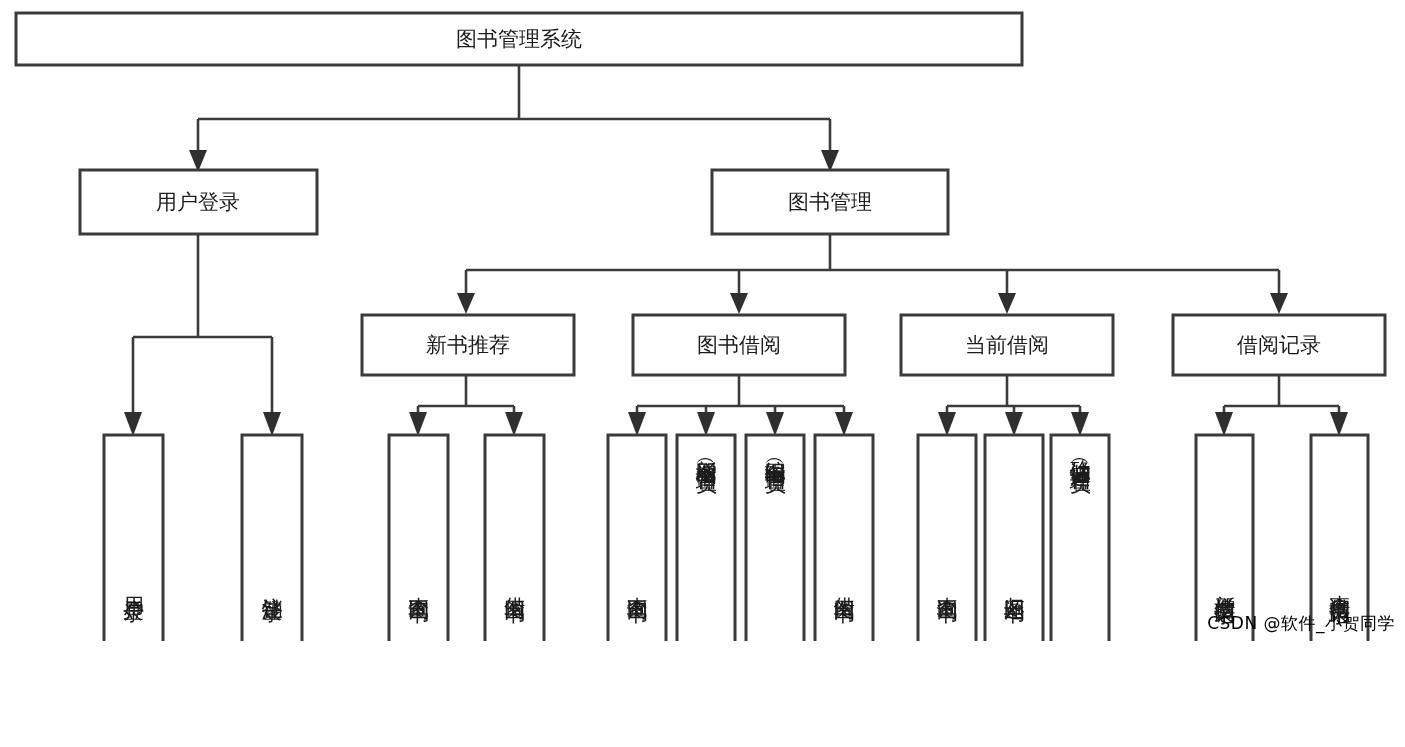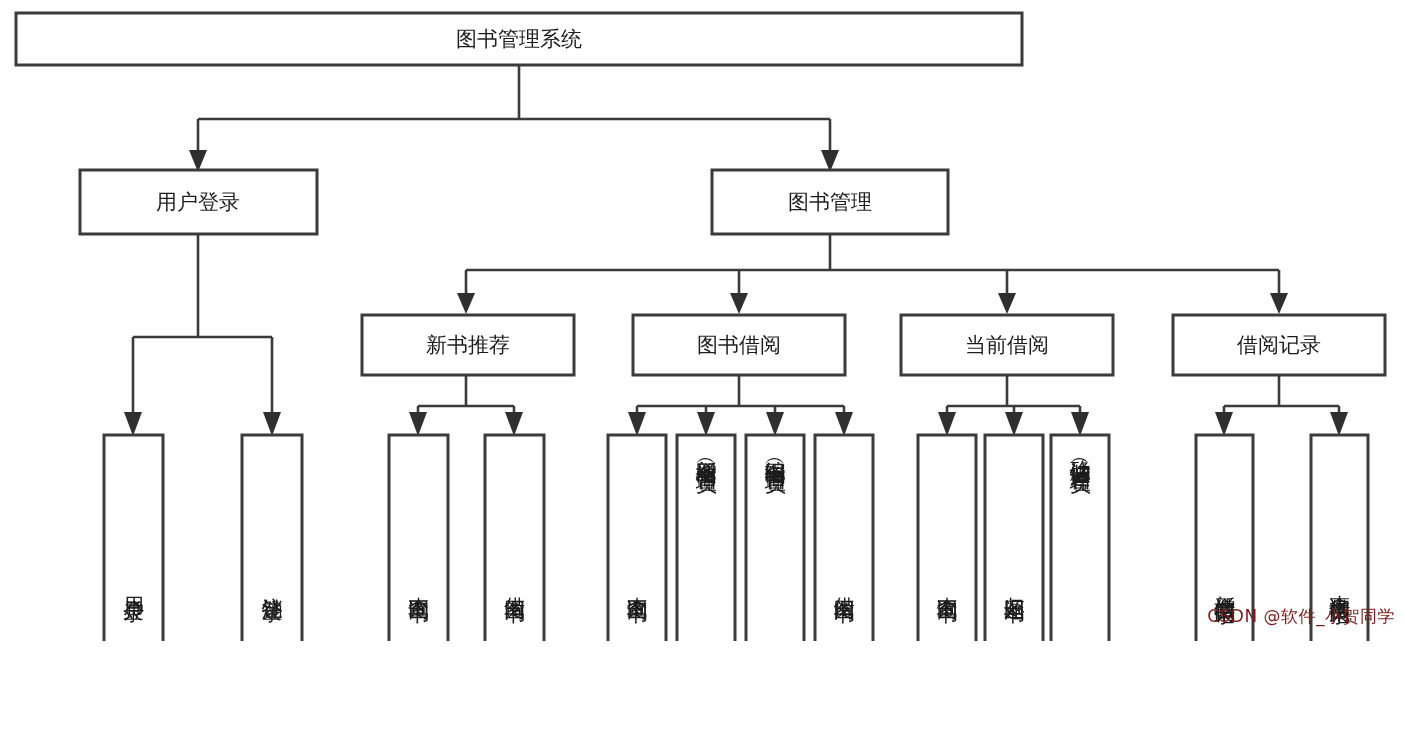--- a/index.html
+++ b/index.html
@@ -61,24 +61,24 @@
     font-family: "DejaVu Sans", "Liberation Sans", sans-serif;
     font-size: 21px;
     line-height: 1.25;
     letter-spacing: 2px;
     color: #1c1c1c;
     white-space: nowrap;
   }
   .watermark {
     position: absolute;
     right: 10px;
-    bottom: 13px;
+    bottom: 6px;
     font-family: "DejaVu Sans", "Liberation Sans", sans-serif;
     font-size: 17px;
-    color: #7f1d1d;
+    color: #000000;
     letter-spacing: 0.5px;
     user-select: none;
   }
 </style>
 </head>
 <body>
 
 <div id="diagram-root">
 
   <svg id="tree-svg" viewBox="0 0 1405 747">

